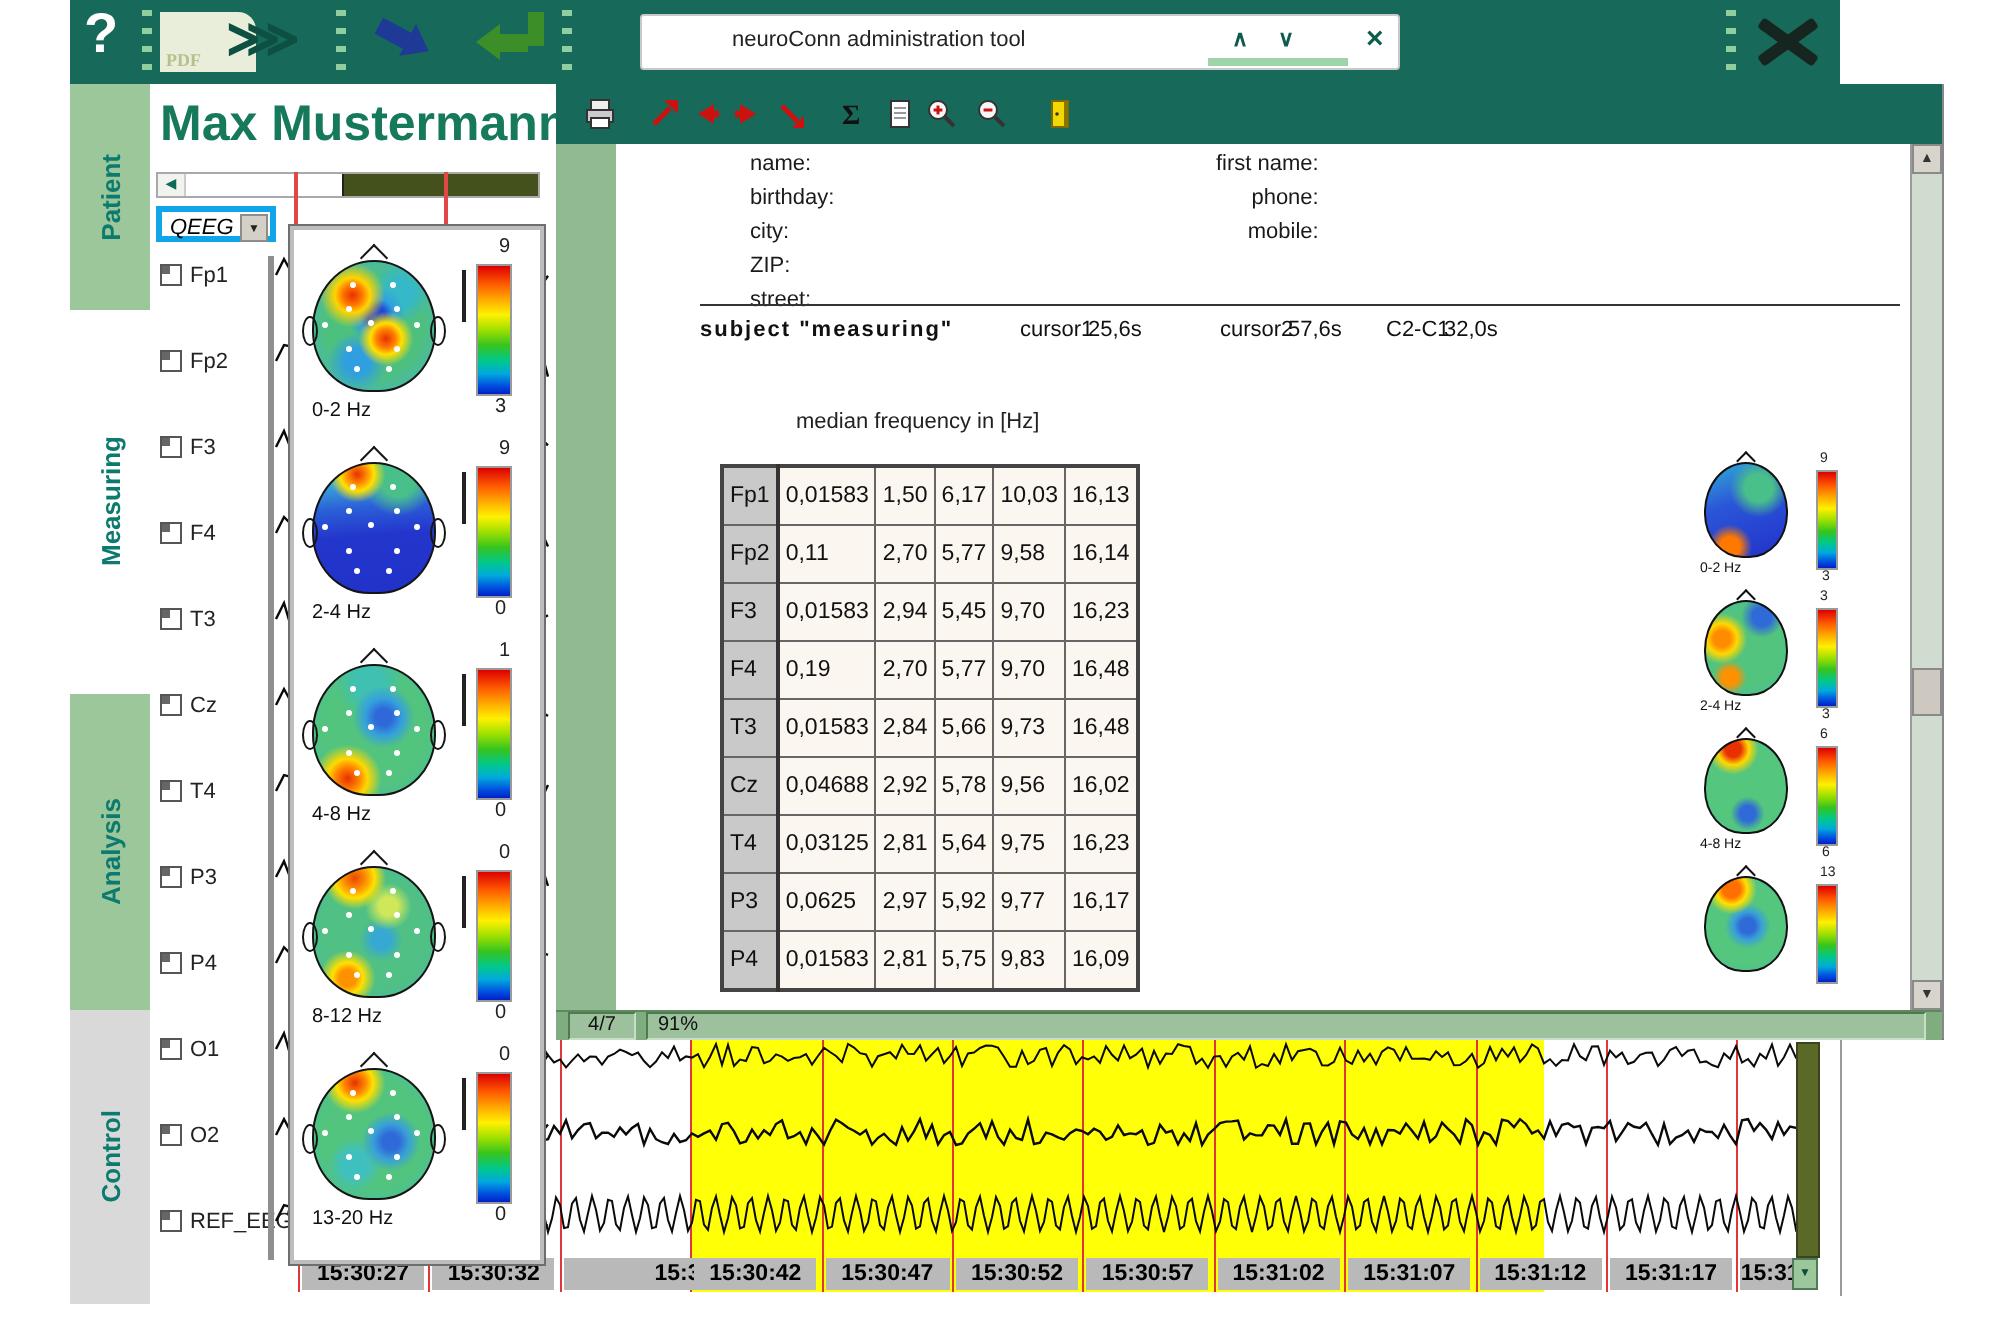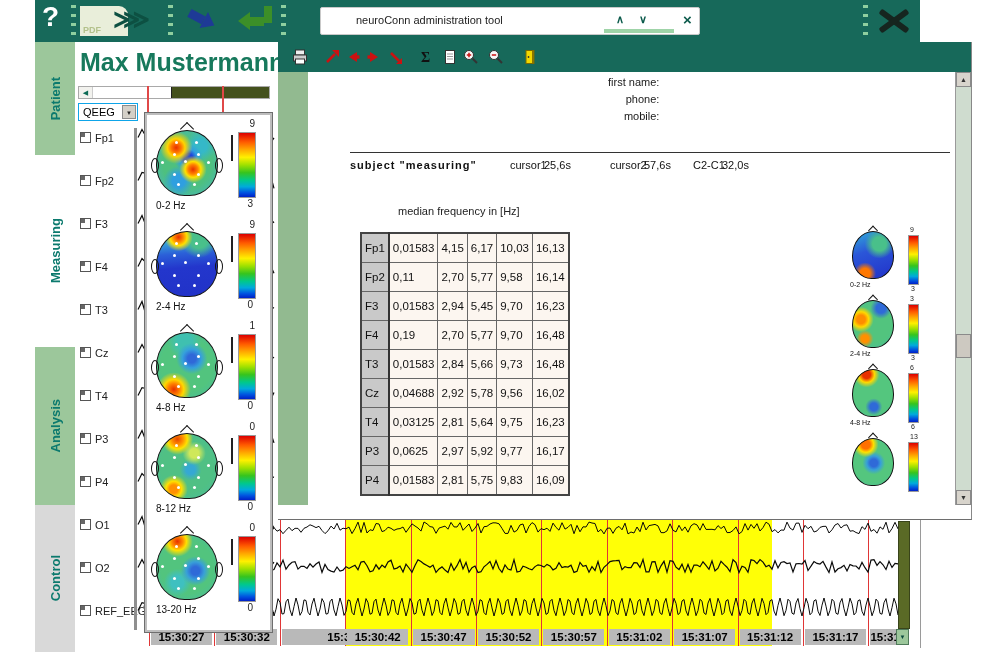--- a/index.html
+++ b/index.html
@@ -5,35 +5,35 @@
   html,body{margin:0;padding:0;}
   body{width:1000px;height:667px;position:relative;overflow:hidden;background:#fff;
        font-family:"Liberation Sans",sans-serif;}
   
   .toolbar{position:absolute;left:35px;top:0;width:885px;height:42px;background:#17695a;}
   .help{position:absolute;left:7px;top:1px;color:#fff;font-size:28px;font-weight:bold;cursor:pointer;}
   .sep{position:absolute;top:5px;width:5px;height:32px;
        background:repeating-linear-gradient(to bottom,#8fcf9f 0 3px,transparent 3px 9px);}
   .s1{left:36px}.s2{left:133px}.s3{left:246px}.s4{left:828px}
   .pdficon{position:absolute;left:45px;top:6px;width:48px;height:30px;background:#e9eeda;
-           border-radius:0 9px 0 0;cursor:pointer;}
+           border-radius:0 9px 0 0;cursor:pointer;font-family:Liberation Serif, serif;}
   .pdftxt{position:absolute;left:3px;bottom:1px;font-size:9px;font-weight:bold;color:#b3c18b;}
   .ffwd{position:absolute;left:78px;top:4px;color:#0d5042;font-size:26px;font-weight:bold;
         letter-spacing:-3px;cursor:pointer;}
   .cssarrow{position:absolute;display:flex;align-items:center;cursor:pointer;}
   .bluearrow{left:153px;top:10px;transform:rotate(28deg);}
   .bluearrow .bar{width:16px;height:9px;background:#1e3a96;}
   .bluearrow .hd{width:0;height:0;border-top:9px solid transparent;border-bottom:9px solid transparent;border-left:12px solid #1e3a96;}
   .retarrow{left:203px;top:12px;}
   .retarrow .hd{width:0;height:0;border-top:9px solid transparent;border-bottom:9px solid transparent;border-right:12px solid #3c8f28;}
   .retarrow .bar{width:14px;height:9px;background:#3c8f28;}
   .retarrow .vbar{width:8px;height:17px;background:#3c8f28;margin-top:-14px;}
   .combo{position:absolute;left:285px;top:7px;width:378px;height:26px;background:#fff;
          border:1px solid #c9c9c9;border-radius:2px;font-size:11px;color:#222;cursor:text;}
-  .combo-text{position:absolute;left:7px;top:6px;white-space:nowrap;padding-left:28px;}
+  .combo-text{position:absolute;left:17px;top:6px;white-space:nowrap;padding-left:28px;}
   .cbtn{position:absolute;top:5px;font-size:11px;font-weight:bold;color:#0e5c4d;cursor:pointer;}
   .cup{left:295px}.cdn{left:318px}
   .cx{left:362px;font-size:15px;top:3px;}
   .combo-underline{position:absolute;left:283px;bottom:1px;width:70px;height:4px;background:#9fd4a8;}
   .bigx{position:absolute;left:840px;top:5px;width:38px;height:32px;cursor:pointer;}
   .bigx i{position:absolute;left:2px;top:13px;width:34px;height:6px;background:#16251f;border-radius:2px;}
   .bigx i:first-child{transform:rotate(36deg);}
   .bigx i:last-child{transform:rotate(-36deg);}
   
   #side-tabs{position:absolute;left:35px;top:42px;width:40px;height:612px;}
@@ -43,21 +43,21 @@
   .t2{top:305px;height:158px;background:#9cc79b;}
   .t3{top:463px;height:147px;background:#d9d9d9;}
   .vtext{writing-mode:vertical-rl;transform:rotate(180deg);font-weight:bold;font-size:13px;color:#0c7a6e;}
   
   .title{position:absolute;left:80px;top:48px;font-size:25px;font-weight:bold;color:#17795c;white-space:nowrap;}
   .hscroll{position:absolute;left:78px;top:86px;width:192px;height:13px;border:1px solid #a9a9a9;
            background:#fff;display:flex;box-sizing:border-box;}
   .arrowbtn{width:13px;font-size:7px;color:#0c6a55;text-align:center;line-height:12px;background:#f2f2ee;border-right:1px solid #ccc;cursor:pointer;}
   .track{flex:1;position:relative;}
   .hthumb{position:absolute;right:0;top:0;height:100%;width:97px;background:#44511d;border-left:1px solid #222;cursor:grab;}
-  .qeeg{position:absolute;left:78px;top:103px;width:60px;height:18px;border:1px solid #0ea5e9;background:#fff;font-size:11px;box-sizing:border-box;cursor:pointer;}
+  .qeeg{position:absolute;left:78px;top:103px;width:60px;height:18px;border:3px solid #0ea5e9;background:#fff;font-size:11px;box-sizing:border-box;cursor:pointer;font-style:italic;}
   .qeeg .val{position:absolute;left:4px;top:2px;}
   .ddbtn{position:absolute;right:1px;top:1px;width:14px;height:14px;background:#d4d0c8;border:1px solid #8c8c8c;
          font-size:6px;text-align:center;line-height:14px;color:#222;box-sizing:border-box;}
   #channel-list{position:absolute;left:80px;top:131px;width:78px;height:486px;display:flex;flex-direction:column;justify-content:space-between;}
   .chrow{display:flex;align-items:center;gap:4px;font-size:11px;color:#222;height:13px;}
   .chk{width:9px;height:9px;border:1px solid #555;background:#fff;position:relative;cursor:pointer;flex:0 0 auto;}
   .chk::before{content:'';position:absolute;left:0;top:0;width:4px;height:4px;background:#666;}
   .splitter{position:absolute;left:134px;top:128px;width:3px;height:502px;background:#8f8f8f;}
   .tick{position:absolute;top:86px;width:2px;height:26px;background:#e04848;}
   .tick1{left:147px}.tick2{left:222px}
@@ -462,20 +462,27 @@
         </svg></span>
       <span class="rwi" style="margin-left: 18px;"><svg width="16" height="16">
           <rect x="4" y="1.5" width="8" height="13" fill="#f2d800" stroke="#7a6a00"></rect>
           <rect x="10" y="1.5" width="2" height="13" fill="#8a7500"></rect>
           <circle cx="6.5" cy="8" r="0.9" fill="#333"></circle>
         </svg></span>
     </div>
   <div class="rw-body">
     <div class="rw-margin"></div>
     <div class="rw-page">
+      <div class="infoL">
+        <div>name:</div>
+        <div>birthday:</div>
+        <div>city:</div>
+        <div>ZIP:</div>
+        <div>street:</div>
+      </div>
       <div class="infoR">
         <div>first name:</div>
         <div>phone:</div>
         <div>mobile:</div>
       </div>
       <div class="rule"></div>
       <div class="subj">
         <b>subject "measuring"</b>
         <span class="sc1l">cursor1</span>
         <span class="sc1v">25,6s</span>
@@ -484,21 +491,21 @@
         <span class="sdl">C2-C1</span>
         <span class="sdv">32,0s</span>
       </div>
       <div class="msub">median frequency in [Hz]</div>
       <div class="tblwrap">
         <table class="med" id="med-table">
             <tbody>
               <tr>
                 <td class="lbl">Fp1</td>
                 <td>0,01583</td>
-                <td>4,15</td>
+                <td>1,50</td>
                 <td>6,17</td>
                 <td>10,03</td>
                 <td>16,13</td>
               </tr>
               <tr>
                 <td class="lbl">Fp2</td>
                 <td>0,11</td>
                 <td>2,70</td>
                 <td>5,77</td>
                 <td>9,58</td>
@@ -593,13 +600,17 @@
             <div class="tlbl"></div>
           </div>
         </div>
     </div>
     <div class="rw-scroll">
       <span class="sb-btn sb-up">▲</span>
       <span class="sb-thumb"></span>
       <span class="sb-btn sb-dn">▼</span>
     </div>
   </div>
+  <div class="rw-status">
+    <span class="cell pager">4/7</span>
+    <span class="cell zoomv">91%</span>
+  </div>
 </div>
 
 </body></html>

